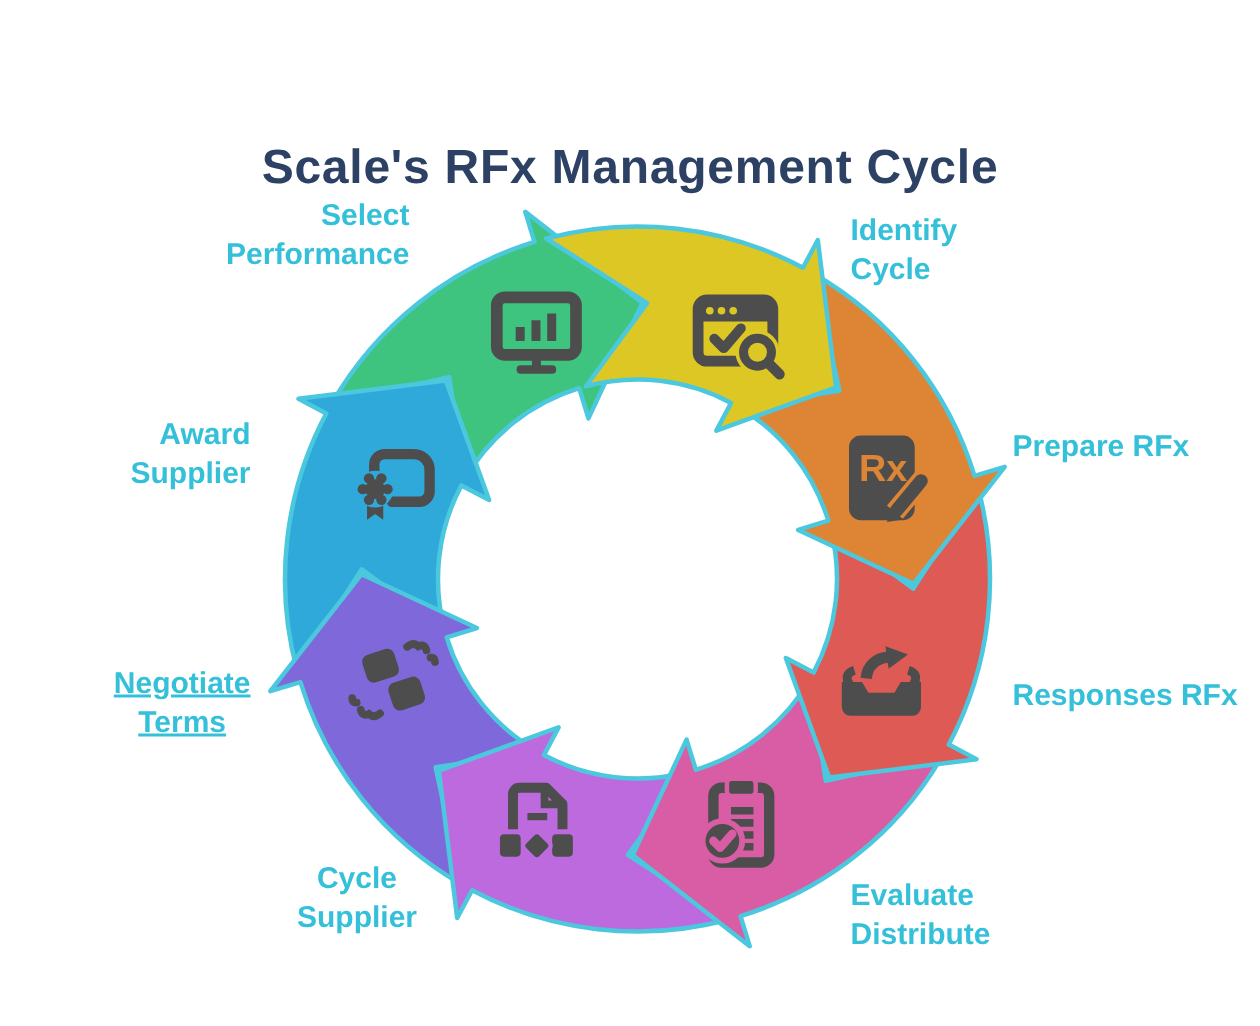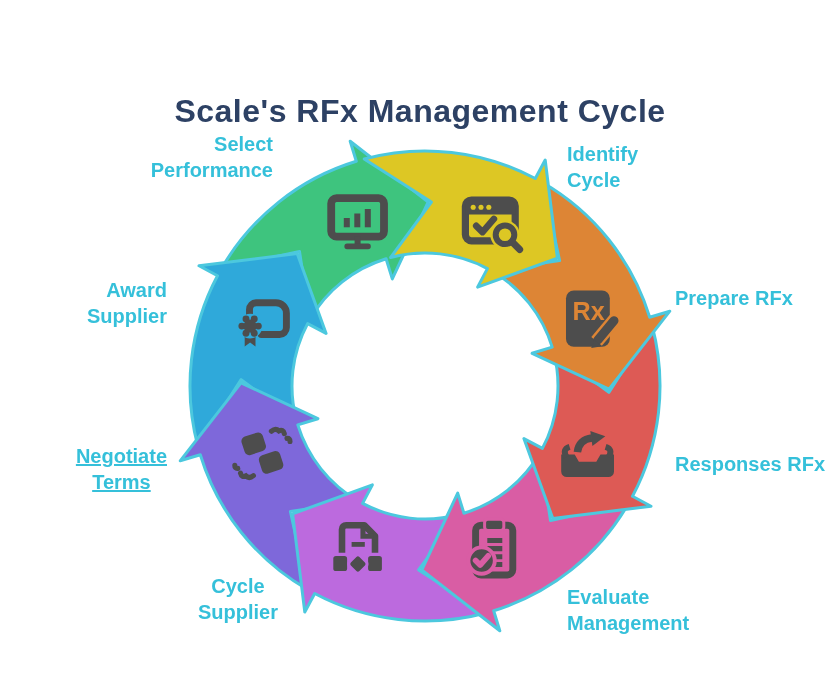--- a/index.html
+++ b/index.html
@@ -94,21 +94,21 @@
    <rect x="11" y="16.4" width="2" height="2.6" fill="#4d4d4d"></rect>
    <rect x="7.6" y="18.7" width="8.8" height="1.9" rx="0.9" fill="#4d4d4d"></rect>
       </g>
     </svg>
 
   <div class="stage-label" style="left: 567px; top: 141px; text-align: left; color: rgb(53, 192, 218);">Identify
 Cycle</div>
   <div class="stage-label" style="left: 675px; top: 285px; text-align: left; color: rgb(53, 192, 218);">Prepare RFx</div>
   <div class="stage-label" style="left: 675px; top: 451px; text-align: left; color: rgb(53, 192, 218);">Responses RFx</div>
   <div class="stage-label" style="left: 567px; top: 584px; text-align: left; color: rgb(53, 192, 218);">Evaluate
-Management</div>
+Distribute</div>
   <div class="stage-label" style="left: 238px; top: 573px; text-align: center; transform: translateX(-50%); color: rgb(53, 192, 218);">Cycle
 Supplier</div>
   <div class="stage-label" style="right: 673px; top: 443px; text-align: center; color: rgb(53, 192, 218); text-decoration: underline;">Negotiate
 Terms</div>
   <div class="stage-label" style="right: 673px; top: 277px; text-align: right; color: rgb(53, 192, 218);">Award
 Supplier</div>
   <div class="stage-label" style="right: 567px; top: 131px; text-align: right; color: rgb(53, 192, 218);">Select
 Performance</div>
 </div>
 

